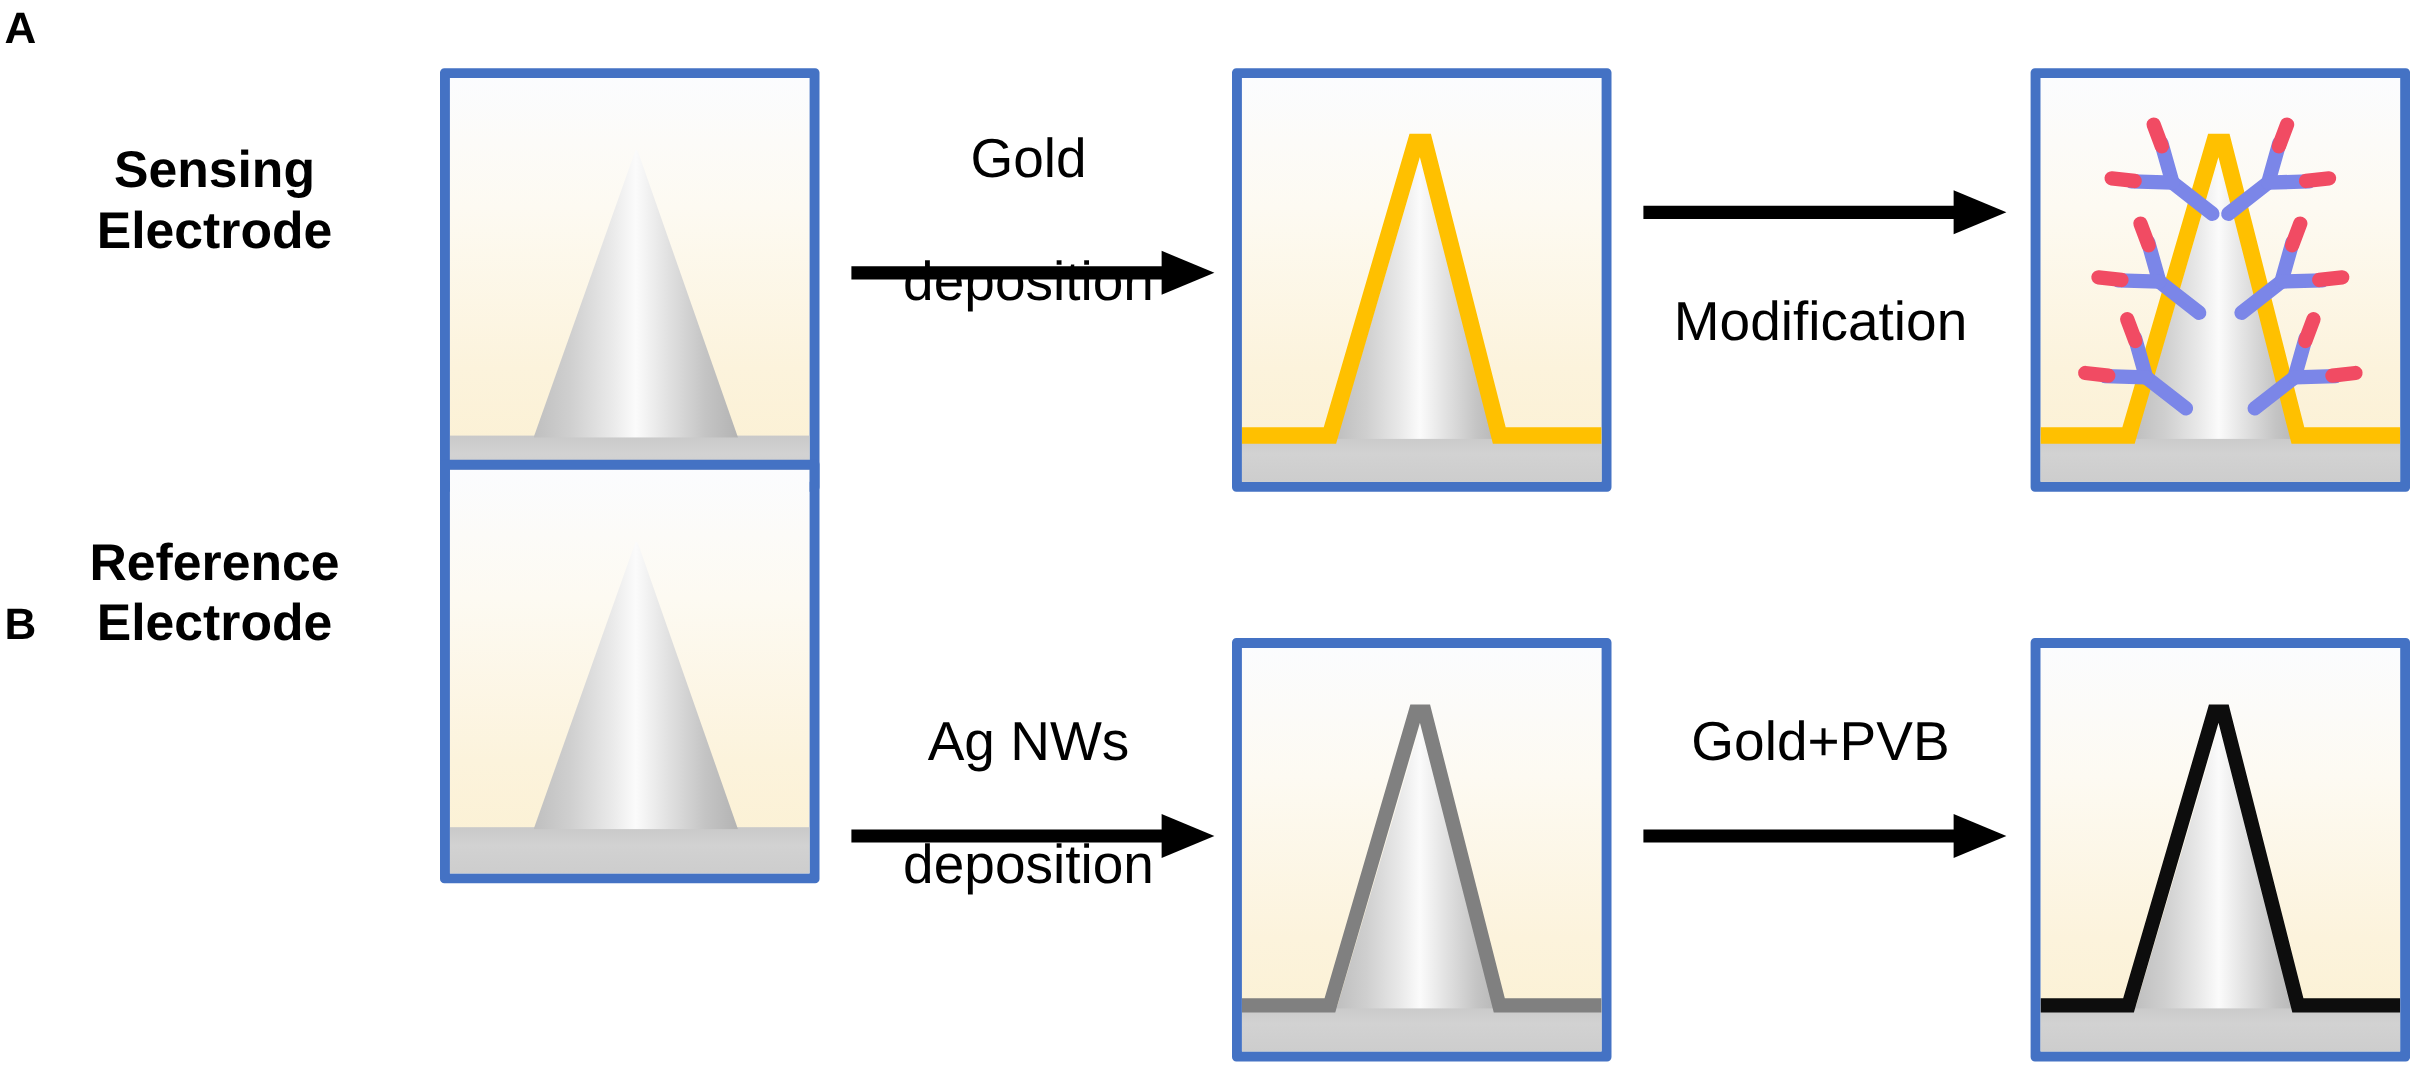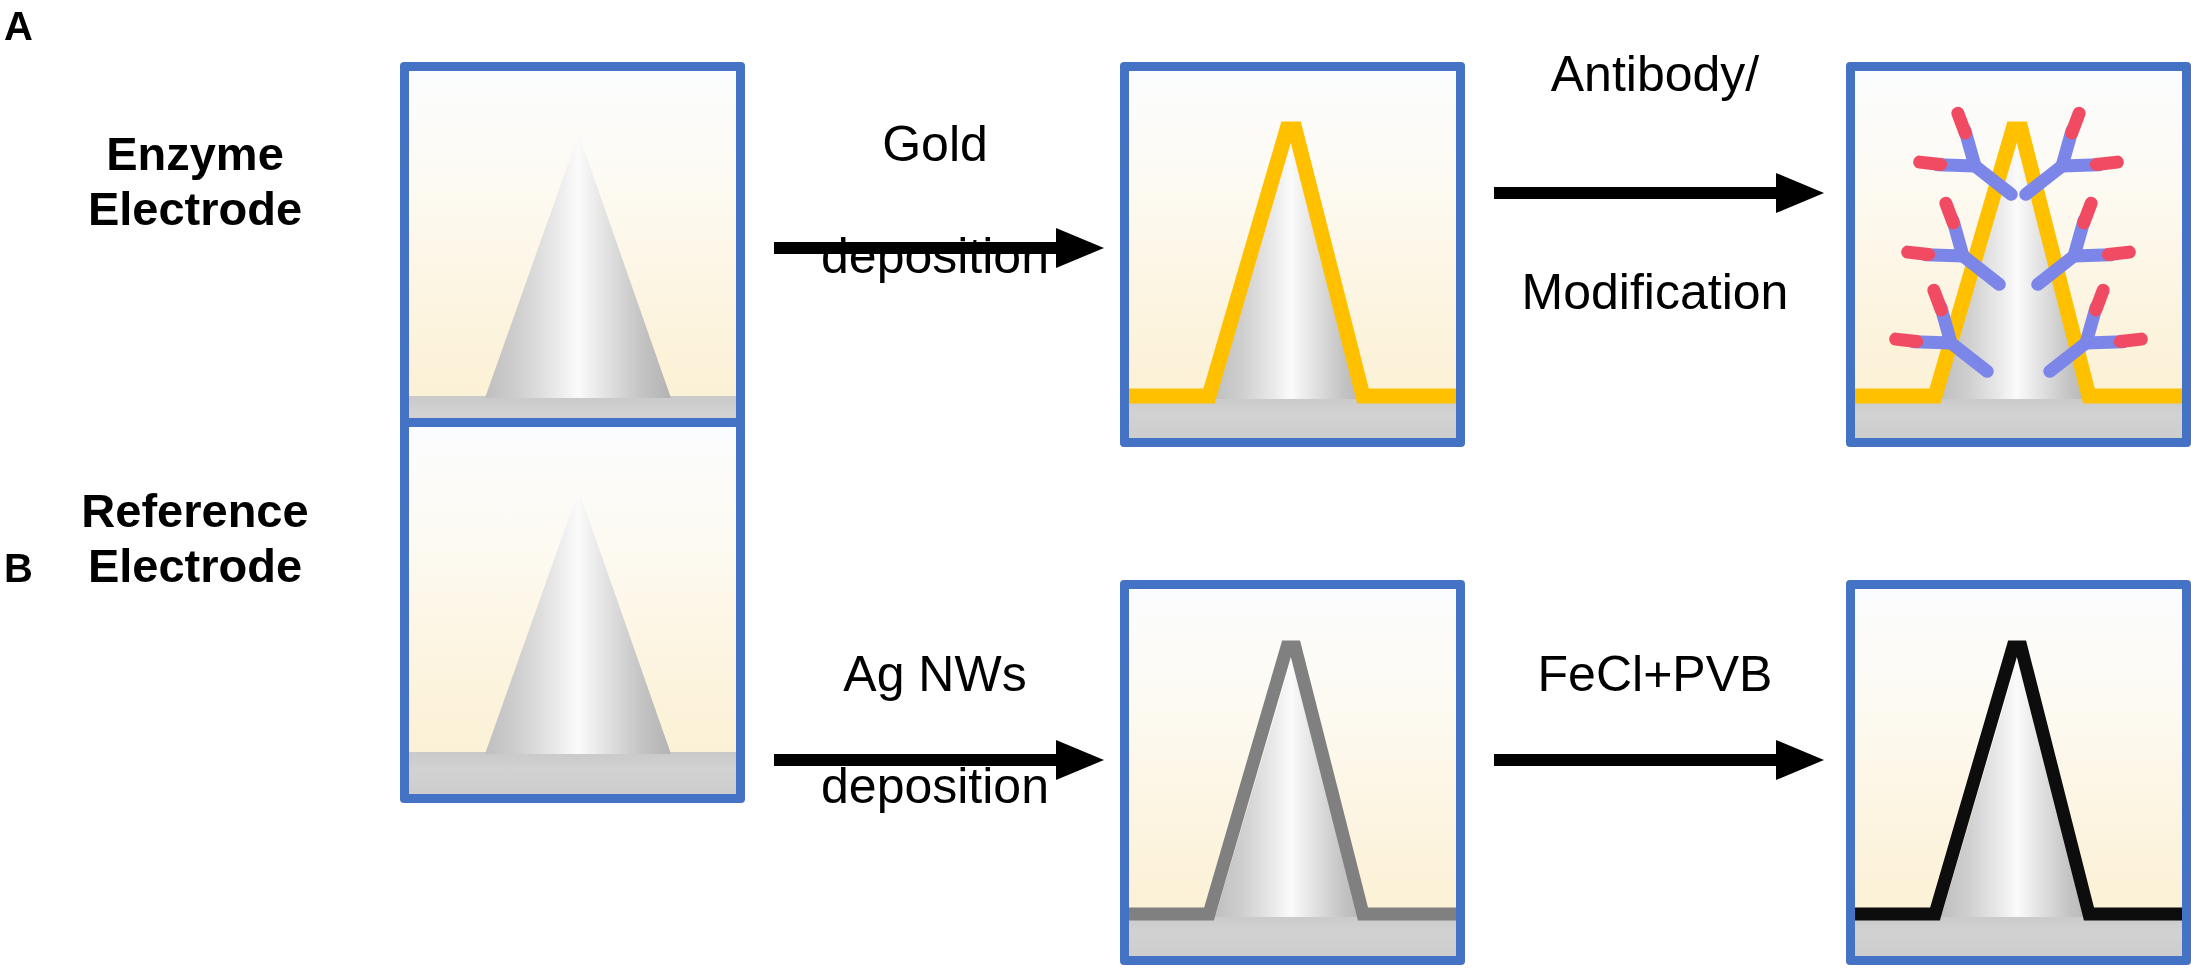--- a/index.html
+++ b/index.html
@@ -102,21 +102,21 @@
   }
 </style>
 </head>
 <body>
 
 <div id="figure">
 
   <div class="panel-letter" id="letter-a">A</div>
 
   <div class="row-label" id="label-sensing">
-    <span style="white-space:pre-line;">Enzyme
+    <span style="white-space:pre-line;">Sensing
 Electrode</span>
   </div>
 
   <div class="box" id="box-a1" style="left:400px; top:62px; width:345px; height:385px;">
     <div class="box-inner">
       <div class="substrate" style="height:42px;"></div>
       <div class="cone" style="left:76px; top:65px; width:186px; height:262px;
                   clip-path: polygon(50% 0%, 51% 0.6%, 100% 100%, 0% 100%);"></div>
     </div>
   </div>
@@ -135,21 +135,20 @@
       <div class="substrate" style="height:42px;"></div>
       <div class="cone" style="left:86px; top:72px; width:152px; height:256px;
                   clip-path: polygon(50% 0%, 51% 0.6%, 100% 100%, 0% 100%);"></div>
       <svg class="coat-svg" viewBox="0 0 327 367" preserveAspectRatio="none">
         <polyline points="0,325 80,325 158,58 166,58 234,325 327,325" fill="none" stroke="#FFC000" stroke-width="15" stroke-linejoin="miter" stroke-linecap="butt"></polyline>
       </svg>
     </div>
   </div>
 
   <div class="step small-gap" style="left:1480px; top:-8px; width:350px;">
-    <div>Antibody/</div>
   </div>
   <svg class="arrow" style="left:1480px; top:168px;" width="350" height="50" viewBox="0 0 350 50">
     <line x1="14" y1="25" x2="300" y2="25" stroke="#000" stroke-width="12"></line>
     <polygon points="296,5 344,25 296,45" fill="#000"></polygon>
   </svg>
   <div class="step" style="left:1480px; top:208px; width:350px;">
     <div>Modification</div>
   </div>
 
   <div class="box" id="box-a3" style="left:1846px; top:62px; width:345px; height:385px;">
@@ -227,21 +226,21 @@
       <div class="substrate" style="height:42px;"></div>
       <div class="cone" style="left:86px; top:72px; width:152px; height:256px;
                   clip-path: polygon(50% 0%, 51% 0.6%, 100% 100%, 0% 100%);"></div>
       <svg class="coat-svg" viewBox="0 0 327 367" preserveAspectRatio="none">
         <polyline points="0,325 80,325 158,58 166,58 234,325 327,325" fill="none" stroke="#808080" stroke-width="13" stroke-linejoin="miter" stroke-linecap="butt"></polyline>
       </svg>
     </div>
   </div>
 
   <div class="step" style="left:1480px; top:590px; width:350px;">
-    <div>FeCl+PVB</div>
+    <div>Gold+PVB</div>
   </div>
   <svg class="arrow" style="left:1480px; top:735px;" width="350" height="50" viewBox="0 0 350 50">
     <line x1="14" y1="25" x2="300" y2="25" stroke="#000" stroke-width="12"></line>
     <polygon points="296,5 344,25 296,45" fill="#000"></polygon>
   </svg>
 
   <div class="box" id="box-b3" style="left:1846px; top:580px; width:345px; height:385px;">
     <div class="box-inner">
       <div class="substrate" style="height:42px;"></div>
       <div class="cone" style="left:86px; top:72px; width:152px; height:256px;

